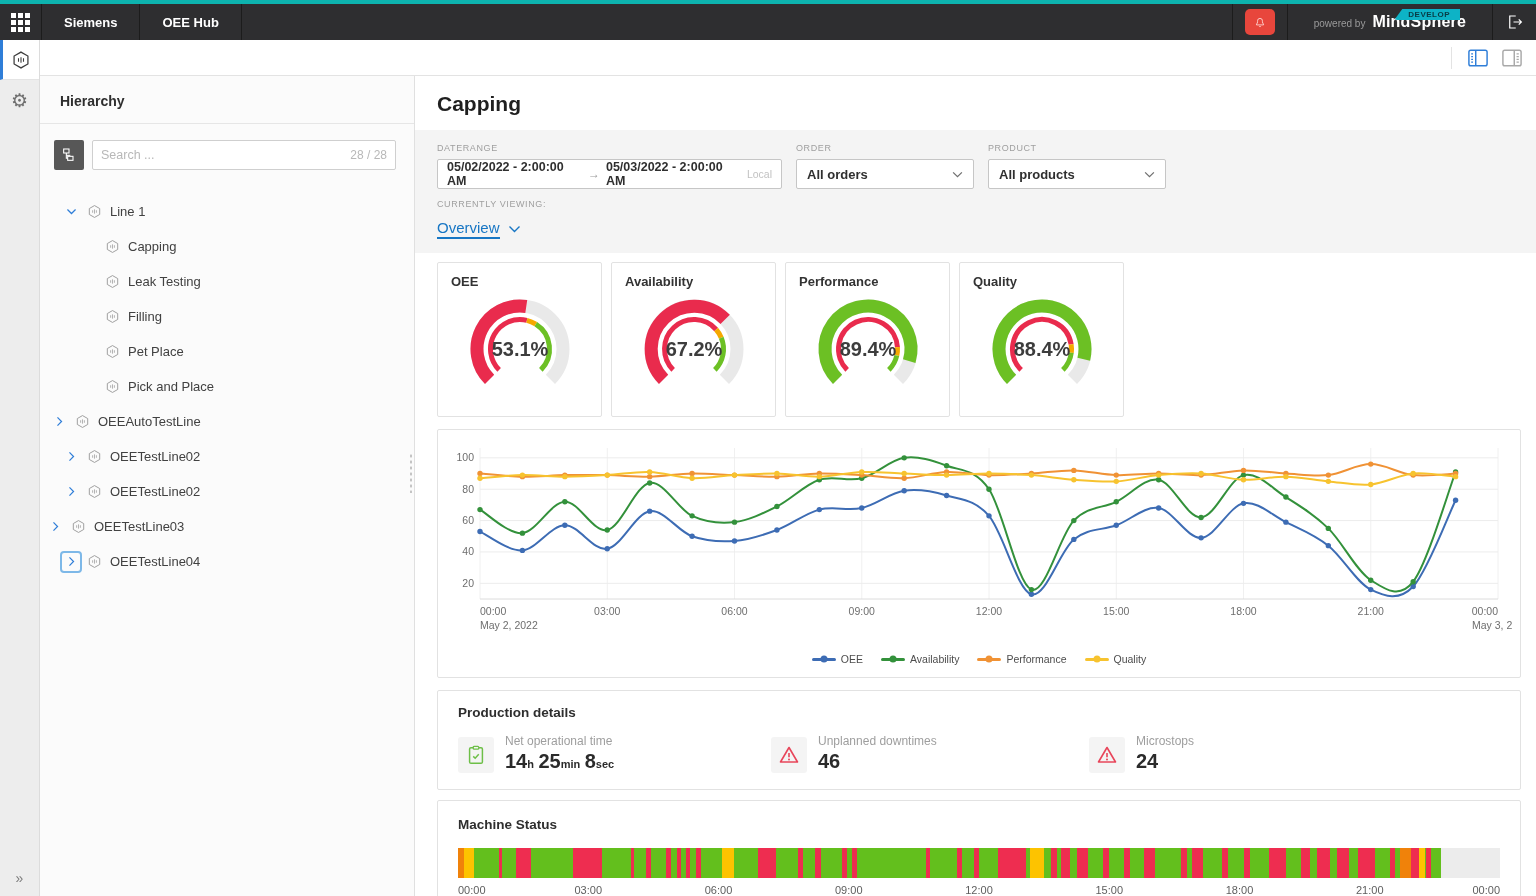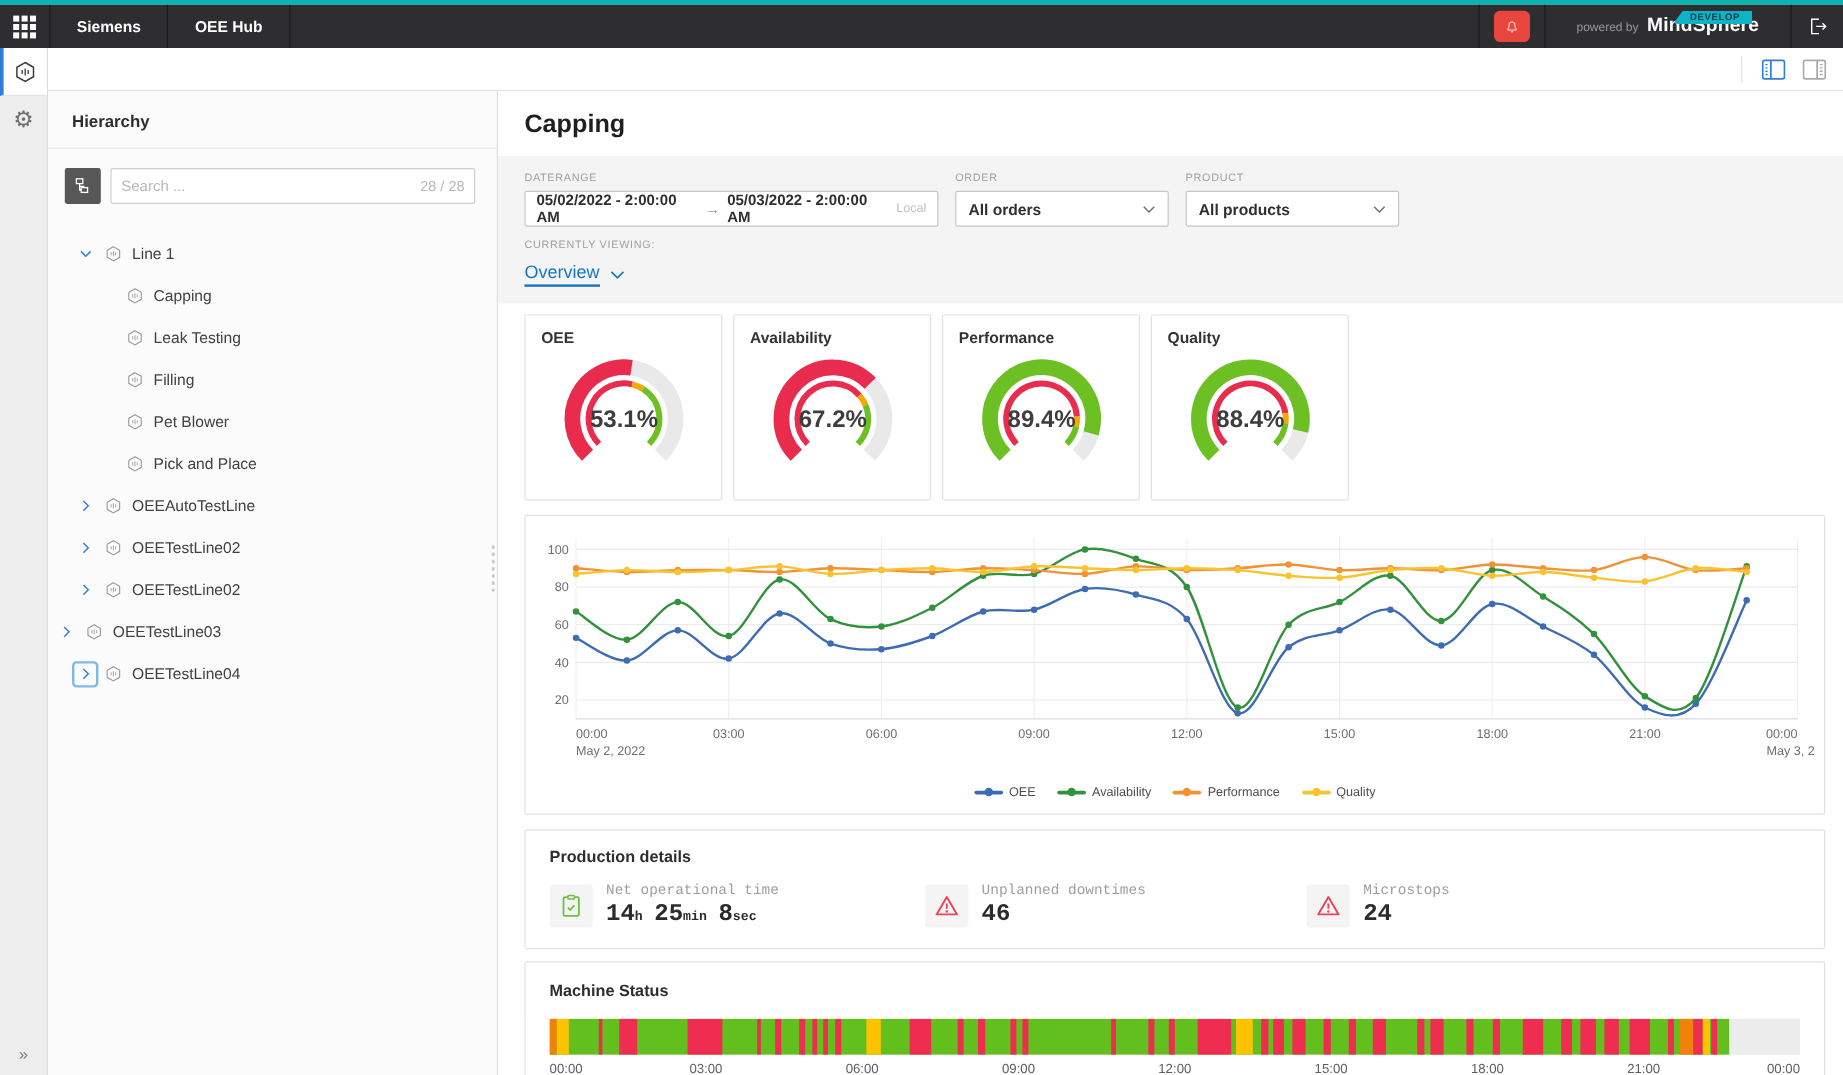--- a/index.html
+++ b/index.html
@@ -77,21 +77,21 @@
   .chart-card { margin-top:12px; width:1084px; background:#fff; border:1px solid #e2e2e2; border-radius:2px; padding:10px 10px 4px; }
   .ax { font-size:10.5px; fill:#6e6e6e; }
   .legend { display:flex; justify-content:center; gap:18px; padding:4px 0 8px; }
   .legend-item { display:flex; align-items:center; gap:5px; font-size:10.5px; color:#4d4d4d; cursor:pointer; }
   .leg-mark { position:relative; width:24px; height:3px; border-radius:2px; }
   .leg-mark i { position:absolute; left:50%; top:50%; width:7px; height:7px; border-radius:50%; transform:translate(-50%,-50%); }
 
   .prod-card { margin-top:12px; width:1084px; background:#fff; border:1px solid #e2e2e2; border-radius:2px; padding:14px 20px 16px; }
   .prod-title { font-size:13.5px; font-weight:700; color:#2e2e2e; margin-bottom:14px; }
   .stats-row { display:flex; }
-  .stat { display:flex; gap:11px; align-items:center;font-family:Liberation Mono, monospace; }
+  .stat { display:flex; gap:11px; align-items:flex-end; }
   .stat:nth-child(1){ width:313px; } .stat:nth-child(2){ width:318px; } .stat:nth-child(3){ width:313px; } .stat:nth-child(4){ flex:1; }
   .stat-icon { width:36px; height:36px; background:#f4f4f4; border-radius:3px; display:flex; align-items:center; justify-content:center; flex:none; }
   .stat-label { font-size:12px; color:#9e9e9e; margin-bottom:2px; }
   .stat-value { font-size:20px; font-weight:700; color:#2b2b2b; }
   .stat-unit { font-size:11px; font-weight:700; color:#2b2b2b; }
 
   .mach-card { margin-top:10px; width:1084px; background:#fff; border:1px solid #e2e2e2; border-radius:2px; padding:16px 20px 14px; }
   .mach-title { font-size:13.5px; font-weight:700; color:#2e2e2e; margin-bottom:16px; }
   .mach-bar { position:relative; height:30px; background:#ececec; overflow:hidden; }
   .mach-data { position:absolute; left:0; top:0; height:100%; }
@@ -239,33 +239,33 @@
               <span>Filling</span>
             </div>
             <div class="tree-row" style="padding-left: 38px;">
               <span class="tw"></span>
               <span class="hex-w">
                 <svg width="15" height="15" viewBox="0 0 24 24">
                   <path d="M12 2.5 L20.3 7.25 V16.75 L12 21.5 L3.7 16.75 V7.25 Z" fill="none" stroke="#9a9a9a" stroke-width="1.5"></path>
                   <path d="M9 10 v4 M12 8.6 v6.8 M15 10 v4" stroke="#9a9a9a" stroke-width="1.2" fill="none"></path>
                 </svg>
               </span>
-              <span>Pet Blower</span>
+              <span>Pet Place</span>
             </div>
             <div class="tree-row" style="padding-left: 38px;">
               <span class="tw"></span>
               <span class="hex-w">
                 <svg width="15" height="15" viewBox="0 0 24 24">
                   <path d="M12 2.5 L20.3 7.25 V16.75 L12 21.5 L3.7 16.75 V7.25 Z" fill="none" stroke="#9a9a9a" stroke-width="1.5"></path>
                   <path d="M9 10 v4 M12 8.6 v6.8 M15 10 v4" stroke="#9a9a9a" stroke-width="1.2" fill="none"></path>
                 </svg>
               </span>
               <span>Pick and Place</span>
             </div>
-            <div class="tree-row" style="padding-left: 20px;">
+            <div class="tree-row" style="padding-left: 8px;">
               <span class="tw">
                 <svg width="13" height="13" viewBox="0 0 16 16">
                   <path d="M5.5 3 L10.5 8 L5.5 13" fill="none" stroke="#2f7ed8" stroke-width="1.5"></path>
                 </svg>
               </span>
               <span class="hex-w">
                 <svg width="15" height="15" viewBox="0 0 24 24">
                   <path d="M12 2.5 L20.3 7.25 V16.75 L12 21.5 L3.7 16.75 V7.25 Z" fill="none" stroke="#9a9a9a" stroke-width="1.5"></path>
                   <path d="M9 10 v4 M12 8.6 v6.8 M15 10 v4" stroke="#9a9a9a" stroke-width="1.2" fill="none"></path>
                 </svg>

